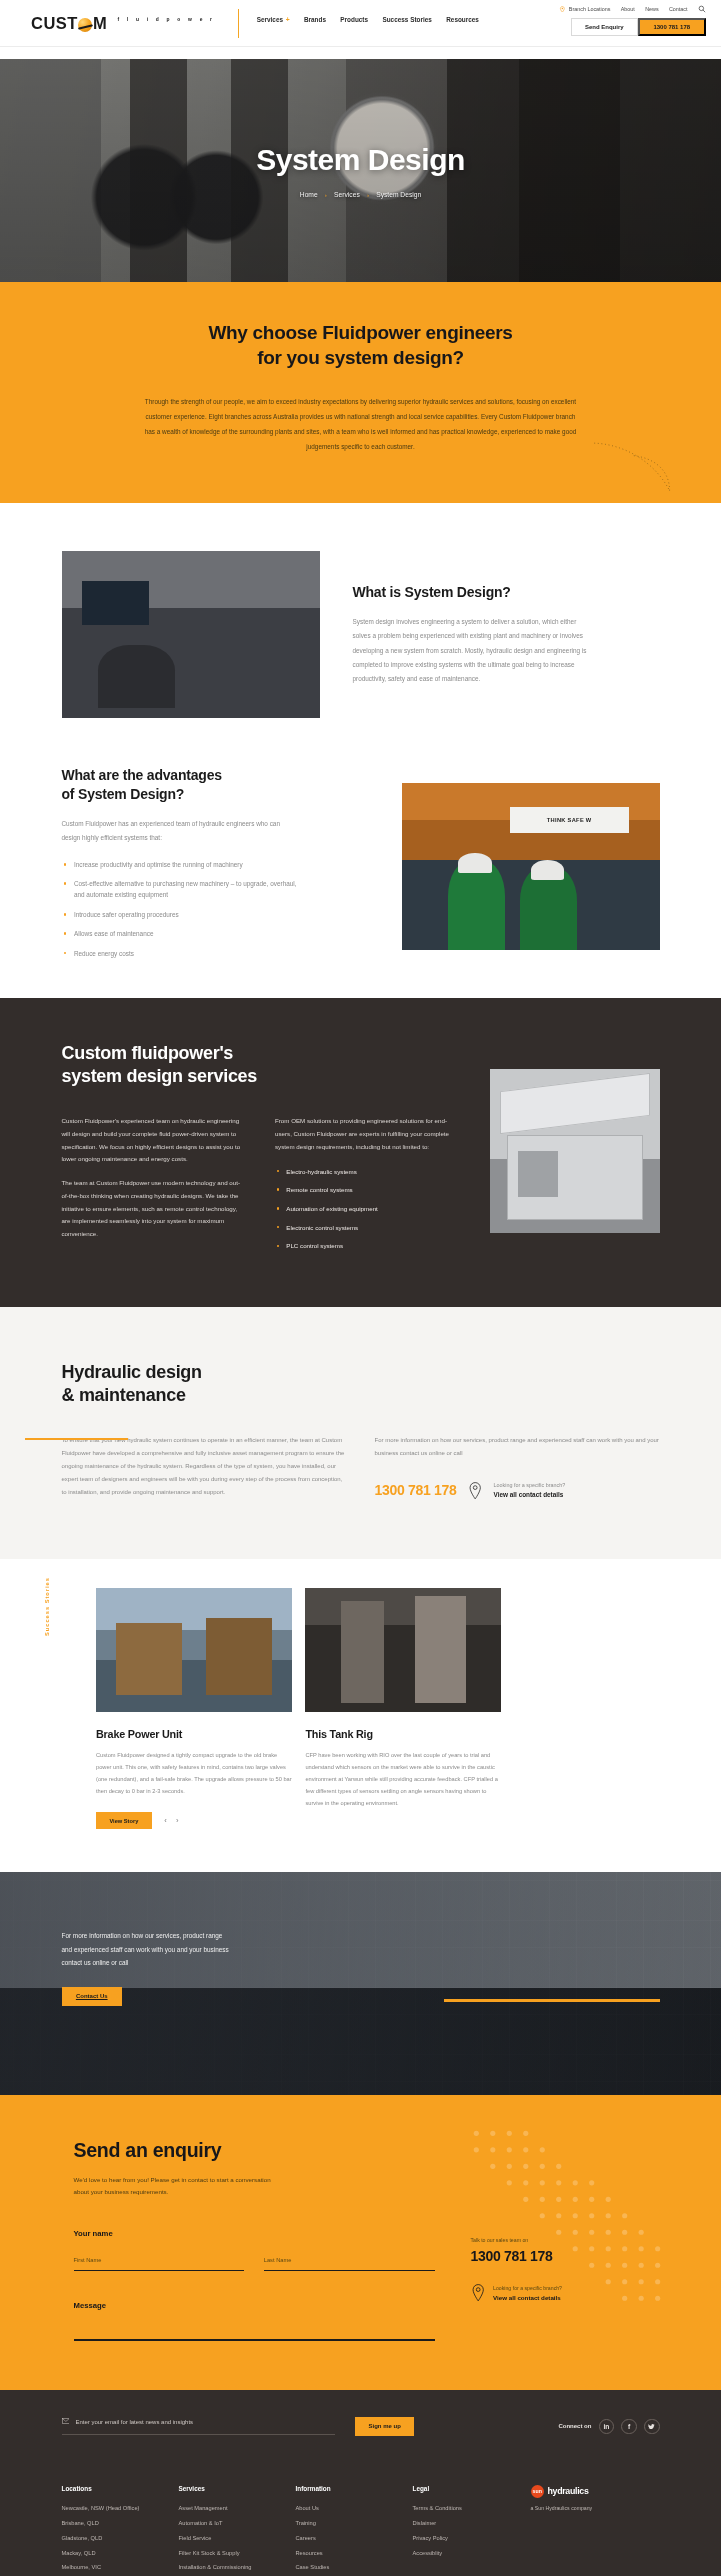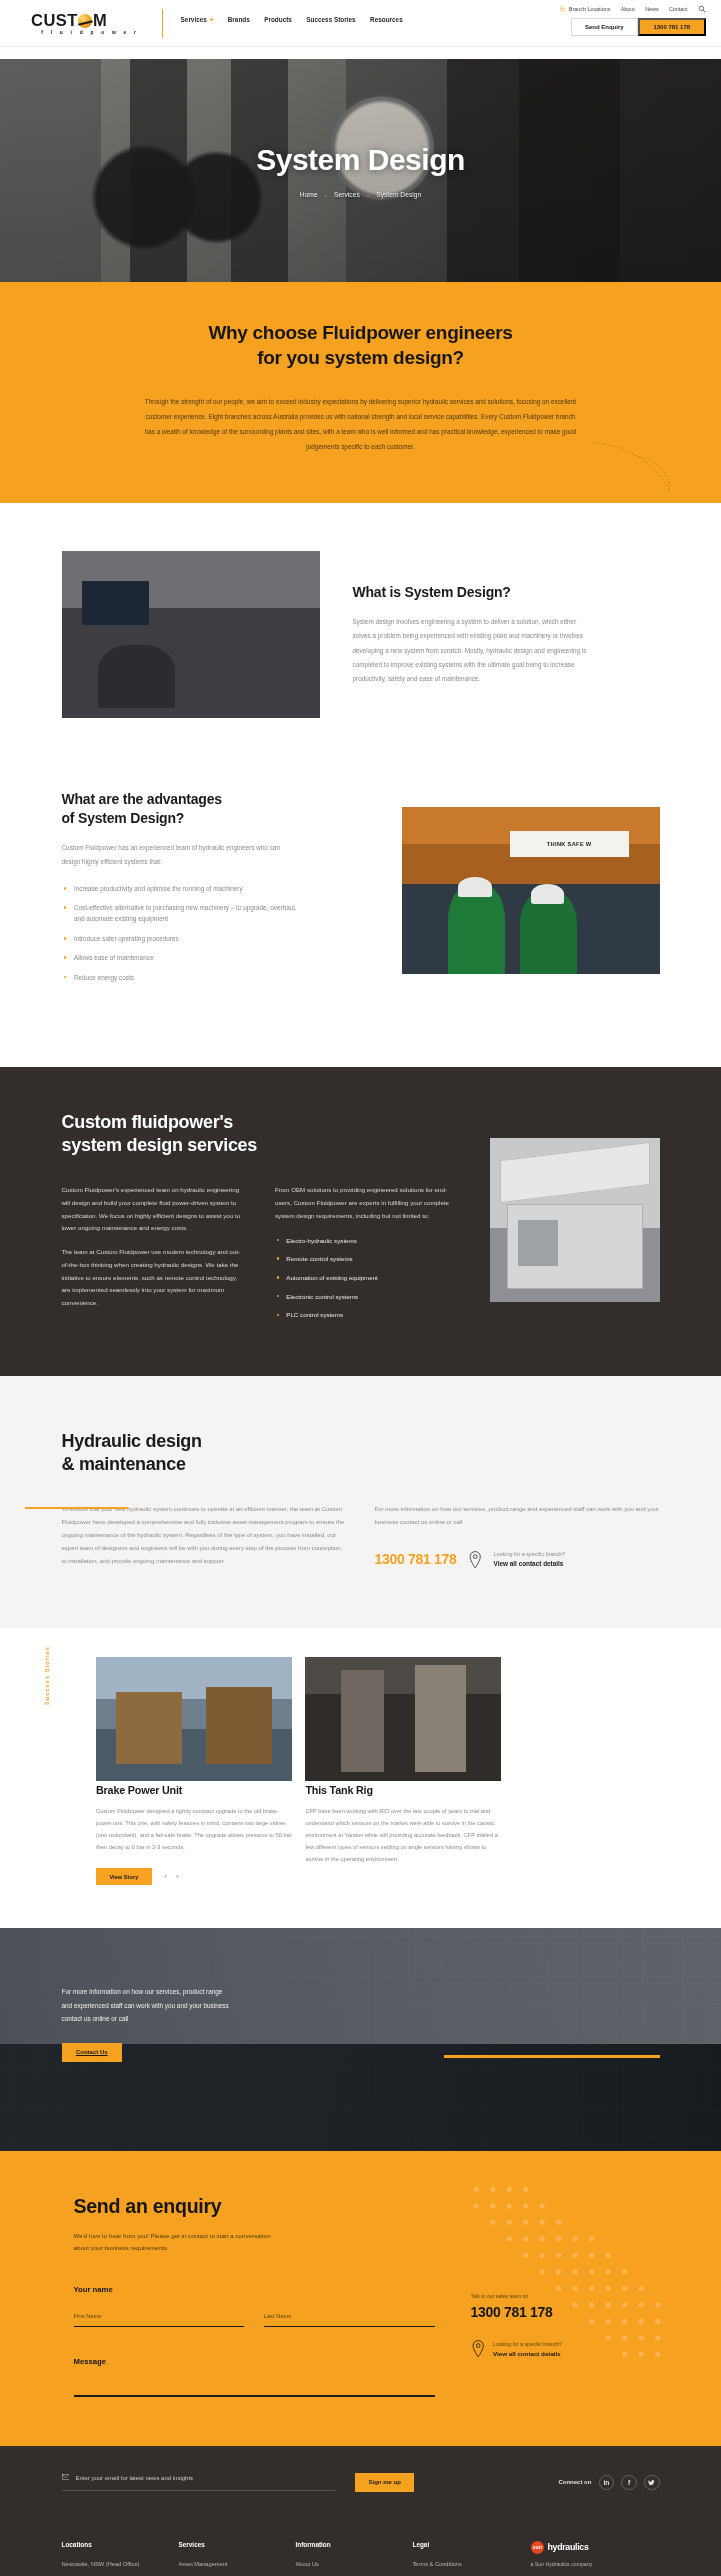--- a/index.html
+++ b/index.html
@@ -11,21 +11,21 @@
     -webkit-font-smoothing: antialiased;
   }
   .page { width: 721px; position: relative; overflow: hidden; }
 
   
   .header {
     height: 47px; background: #fff; display: flex; align-items: flex-start;
     padding: 0 15.5px 0 31px; position: relative; border-bottom: 0.5px solid #ececec;
   }
   .brand { display: flex; align-items: center; height: 47px; }
-  .logo-wrap { display: flex; flex-direction: column; align-items: flex-start; }
+  .logo-wrap { display: flex; flex-direction: row; align-items: flex-start; }
   .logo-main { font-size: 16.5px; font-weight: 700; letter-spacing: 0.5px; color: #1b1b1b; line-height: 1; display:flex; align-items:center;}
   .logo-ball { width: 14px; height: 14px; border-radius: 50%;
     background: radial-gradient(circle at 33% 30%, #ffd87a 0%, #f5a623 48%, #e08c10 78%, #b36b05 100%);
     display: inline-block; margin: 0 0.5px; position: relative; top: 1px; }
   .logo-ball:after { content:""; position:absolute; left:-0.5px; right:-0.5px; top:58%; height:2.1px;
     background:#1b1b1b; transform: rotate(-14deg); border-radius:1px;}
   .logo-sub { font-size: 4.9px; letter-spacing: 3.2px; color: #1b1b1b; font-weight: 700; margin-top: 2.1px; margin-left: 10.3px;}
   .vdivider { width: 1px; height: 29px; background: #f5a623; margin: 9.3px 17.5px 0 23px; }
   .mainnav { display: flex; align-items: center; gap: 14.4px; height: 30px; margin-top: 4.1px; }
   .mainnav a { font-size: 6.4px; color: #2b2b2b; text-decoration: none; font-weight: 700; display:flex; align-items:center; gap:2.6px;}
@@ -142,21 +142,21 @@
   .card { width: 196px; flex:none; }
   .card .cimg { width: 196px; height: 124px; overflow:hidden; position:relative;}
   .ci1 { background: linear-gradient(180deg,#9fb3c5 0 34%, #6d7f8d 34% 58%, #4a5a66 58% 100%);}
   .ci1:before{content:"";position:absolute;left:10%;top:28%;width:34%;height:58%;background:#8d6a3f;}
   .ci1:after{content:"";position:absolute;left:56%;top:24%;width:34%;height:62%;background:#7d5c34;}
   .ci2 { background: linear-gradient(180deg,#4e4a46 0 30%, #2f2c29 30% 100%);}
   .ci2:before{content:"";position:absolute;left:18%;top:10%;width:22%;height:82%;background:#6e6760;}
   .ci2:after{content:"";position:absolute;left:56%;top:6%;width:26%;height:86%;background:#8a8179;}
   .ci3 { background: linear-gradient(180deg,#86b6d8 0 42%, #6f8a4b 42% 68%, #4d6a33 68% 100%);}
   .ci3:before{content:"";position:absolute;left:4%;top:34%;width:70%;height:20%;background:#d6a520;}
-  .card h4 { font-size: 10.8px; font-weight:700; color:#1b1b1b; margin-top: 3px; letter-spacing:-0.2px;}
+  .card h4 { font-size: 10.8px; font-weight:700; color:#1b1b1b; margin-top: 16px; letter-spacing:-0.2px;}
   .card p { font-size: 5.7px; line-height: 2.1; color:#8b8b8b; margin-top: 9.3px;}
   .card-ctl { display:flex; align-items:center; gap: 12.4px; margin-top: 14.4px;}
   .btn-story { background:#f7a120; color:#1b1b1b; font-size: 5.7px; font-weight:700;
     padding: 5.7px 13.4px; border:none;}
   .arrows { display:flex; gap: 9.3px; font-size: 7.7px; color:#7a7a7a;}
 
   
   .cta { height: 223px; position:relative; overflow:hidden;
     background: linear-gradient(110deg,#6b7682 0%,#404a55 45%,#23282e 100%); }
   .cta-img { position:absolute; inset:0;
@@ -299,21 +299,21 @@
   <section class="sec-pad">
     <div class="row">
       <div class="photo ph-office"></div>
       <div class="col-txt">
         <h3>What is System Design?</h3>
         <p>System design involves engineering a system to deliver a solution, which either solves a problem being experienced with existing plant and machinery or involves developing a new system from scratch. Mostly, hydraulic design and engineering is completed to improve existing systems with the ultimate goal being to increase productivity, safety and ease of maintenance.</p>
       </div>
     </div>
   </section>
 
-  <section style="padding:0 0 76px;margin-top:24px;">
+  <section style="padding:0 0 31px;">
     <div class="row rev">
       <div class="photo ph-safe">
         <div class="sign">THINK SAFE W</div>
         <div class="w1"></div>
           <div class="w2"></div>
           <div class="h1"></div>
           <div class="h2"></div>
       </div>
       <div class="col-txt">
         <h3>

